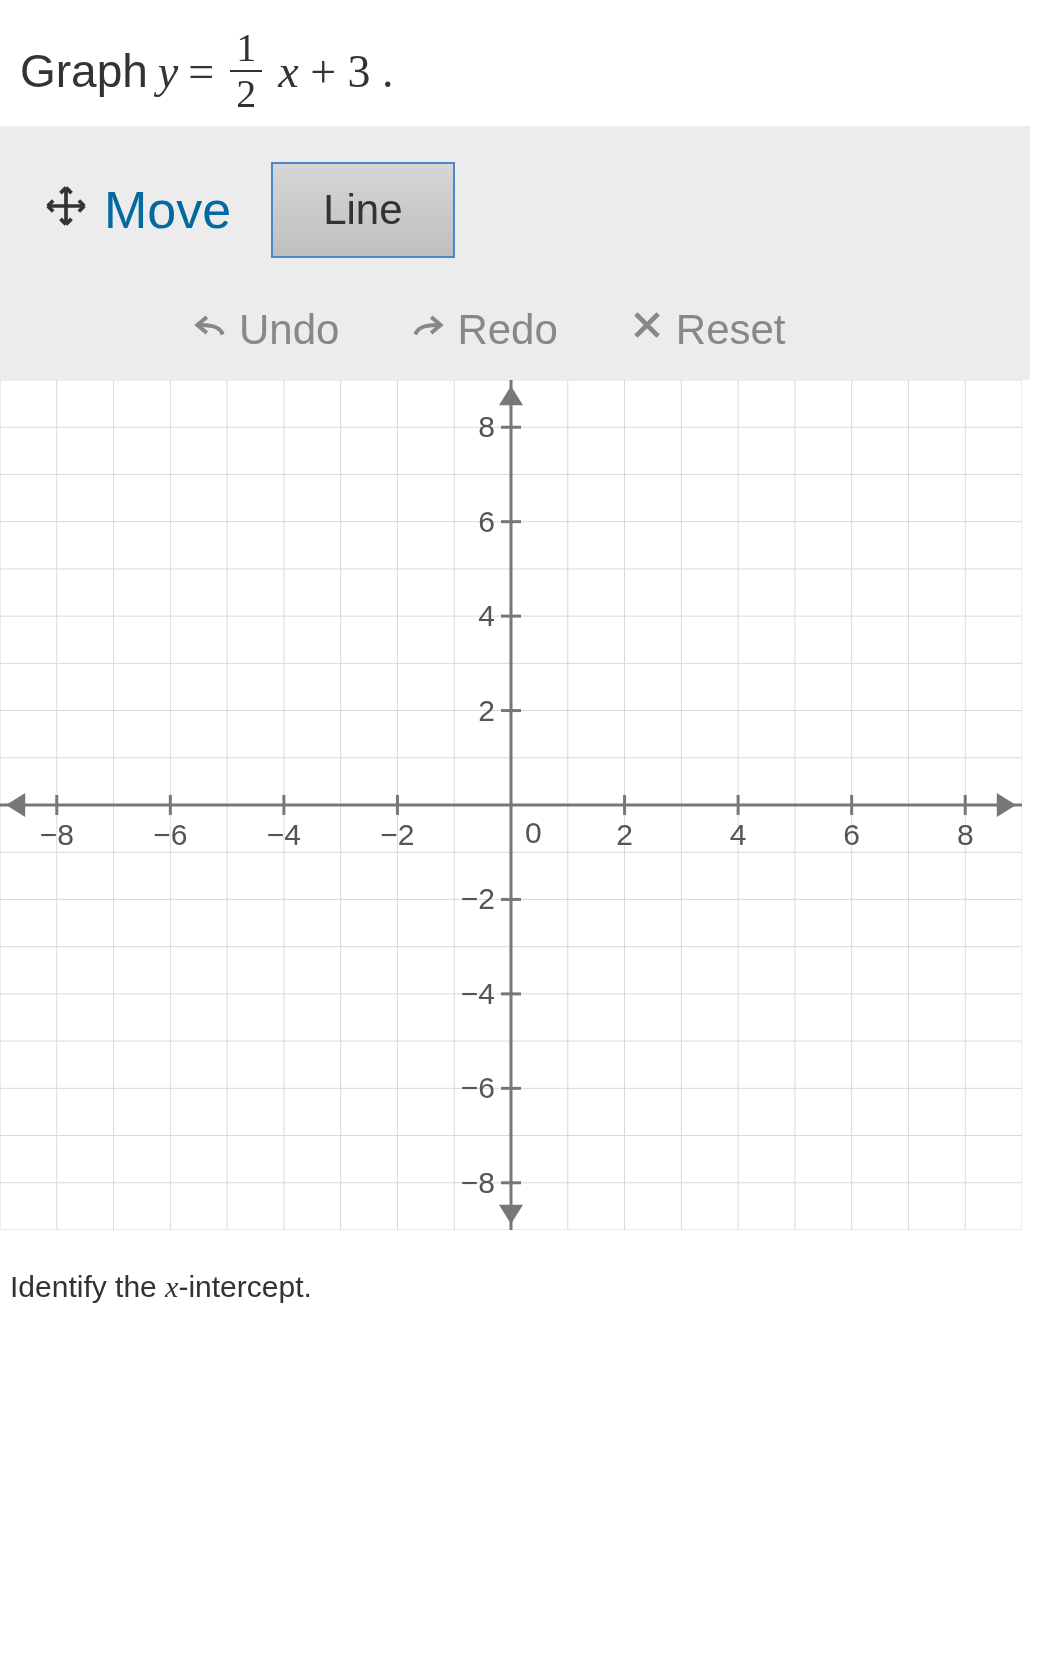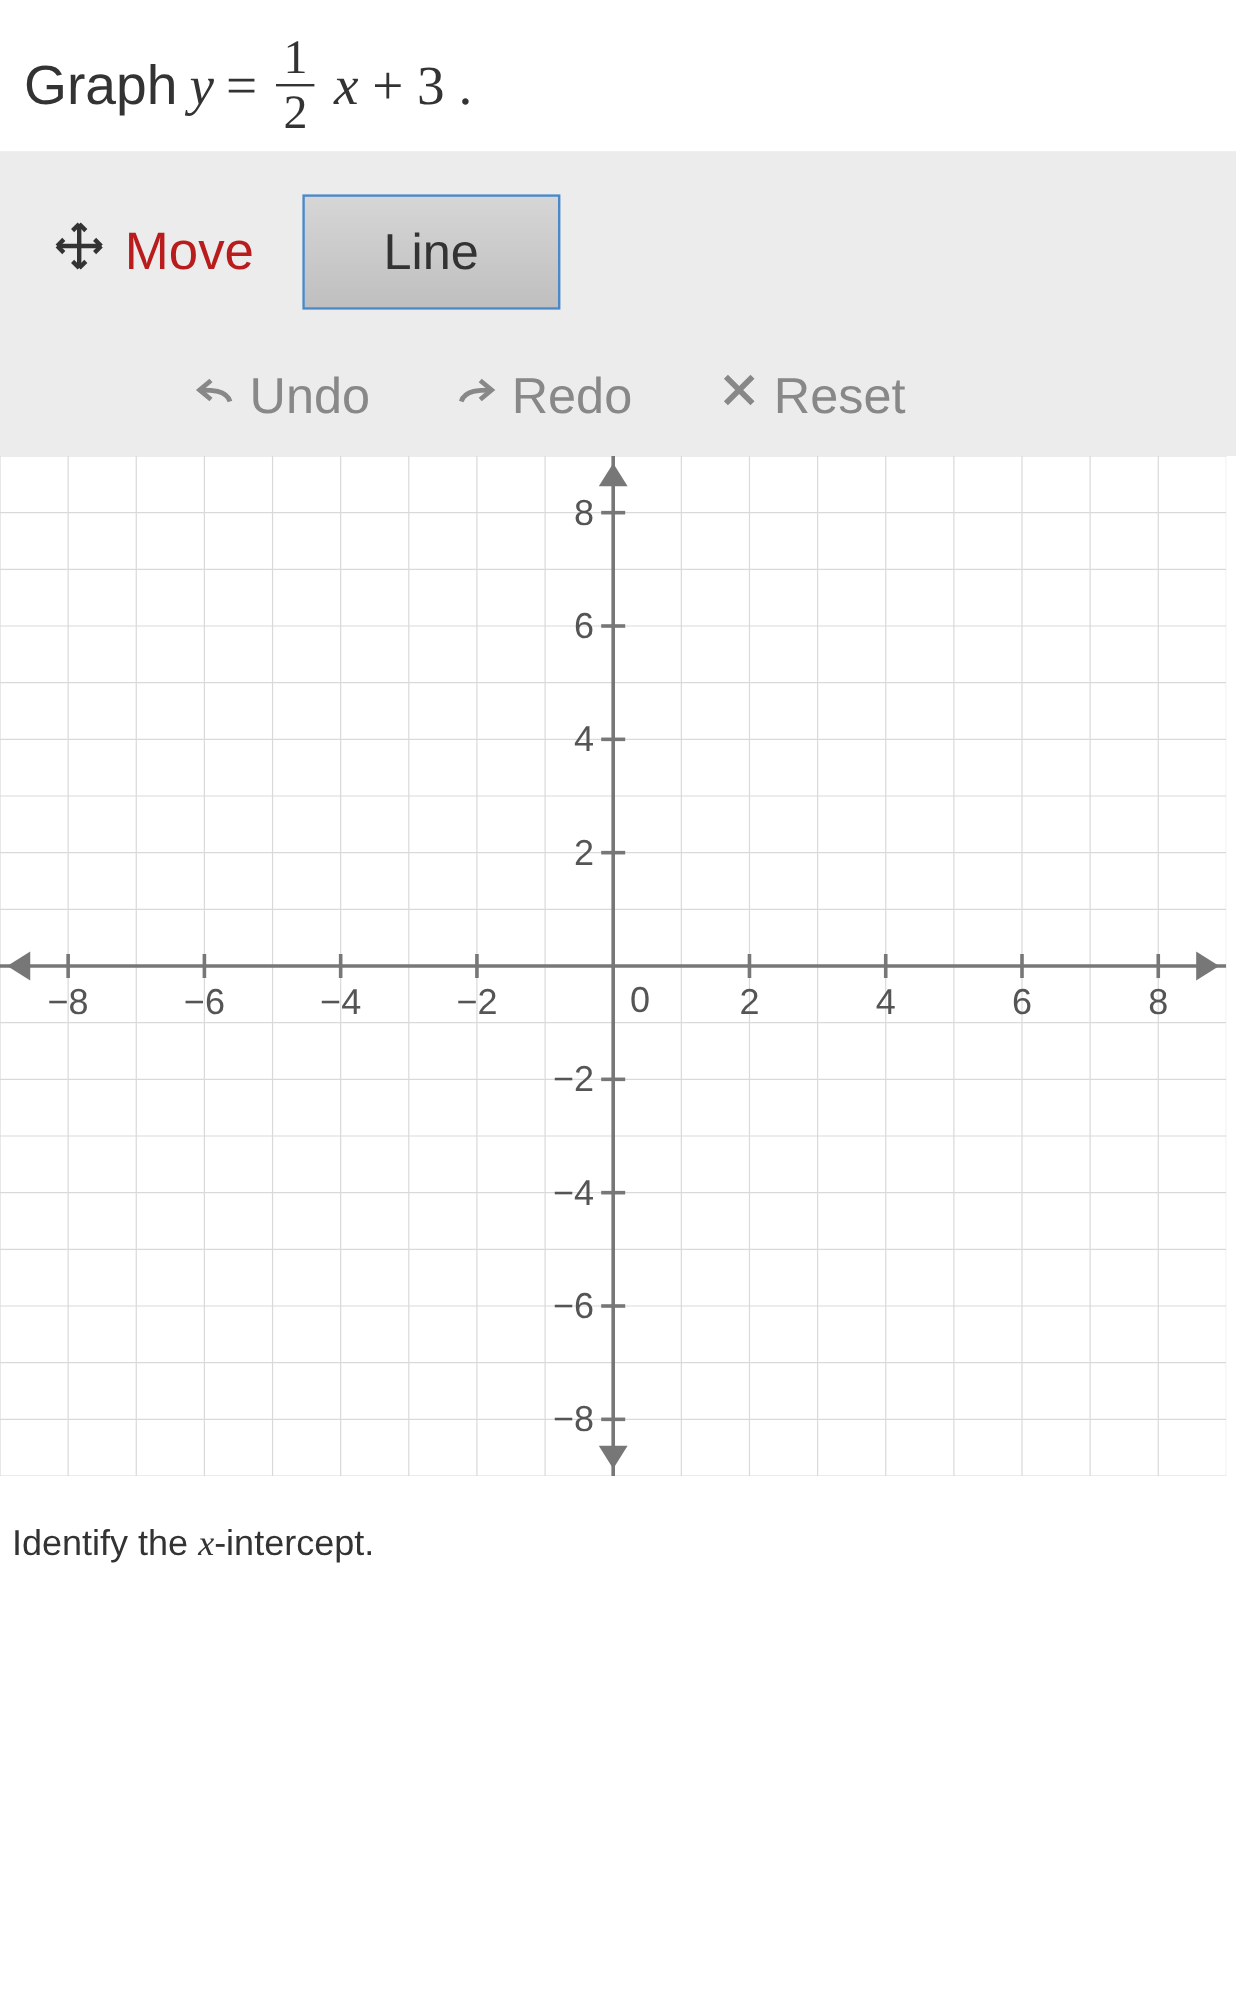--- a/index.html
+++ b/index.html
@@ -38,44 +38,45 @@
   .toolbar-row1 {
     display: flex;
     align-items: center;
     gap: 40px;
     padding: 36px 44px 30px 44px;
   }
   .move-btn {
     display: flex;
     align-items: center;
     gap: 16px;
-    font-size: 44px;
-    color: #b91c1c;
+    font-size: 52px;
+    color: #0369a1;
     background: transparent;
     border: none;
     cursor: pointer;
   }
   .move-btn svg { width: 44px; height: 44px; }
   .line-btn {
     font-size: 42px;
     color: #333;
     background: linear-gradient(#d6d6d6,#bfbfbf);
     border: 2px solid #4a88c7;
-    padding: 22px 66px;
+    padding: 22px 50px;
     cursor: pointer;
     text-align: center;
   }
   .toolbar-row2 {
     display: flex;
     align-items: flex-end;
     justify-content: flex-start;
     gap: 70px;
     padding: 18px 44px 26px 160px;
     font-size: 42px;
     color: #888;
+    margin-left: 31px;
   }
   .tb-action {
     display: flex;
     align-items: center;
     gap: 10px;
     background: transparent;
     border: none;
     font-size: 42px;
     color: #888;
     cursor: pointer;

